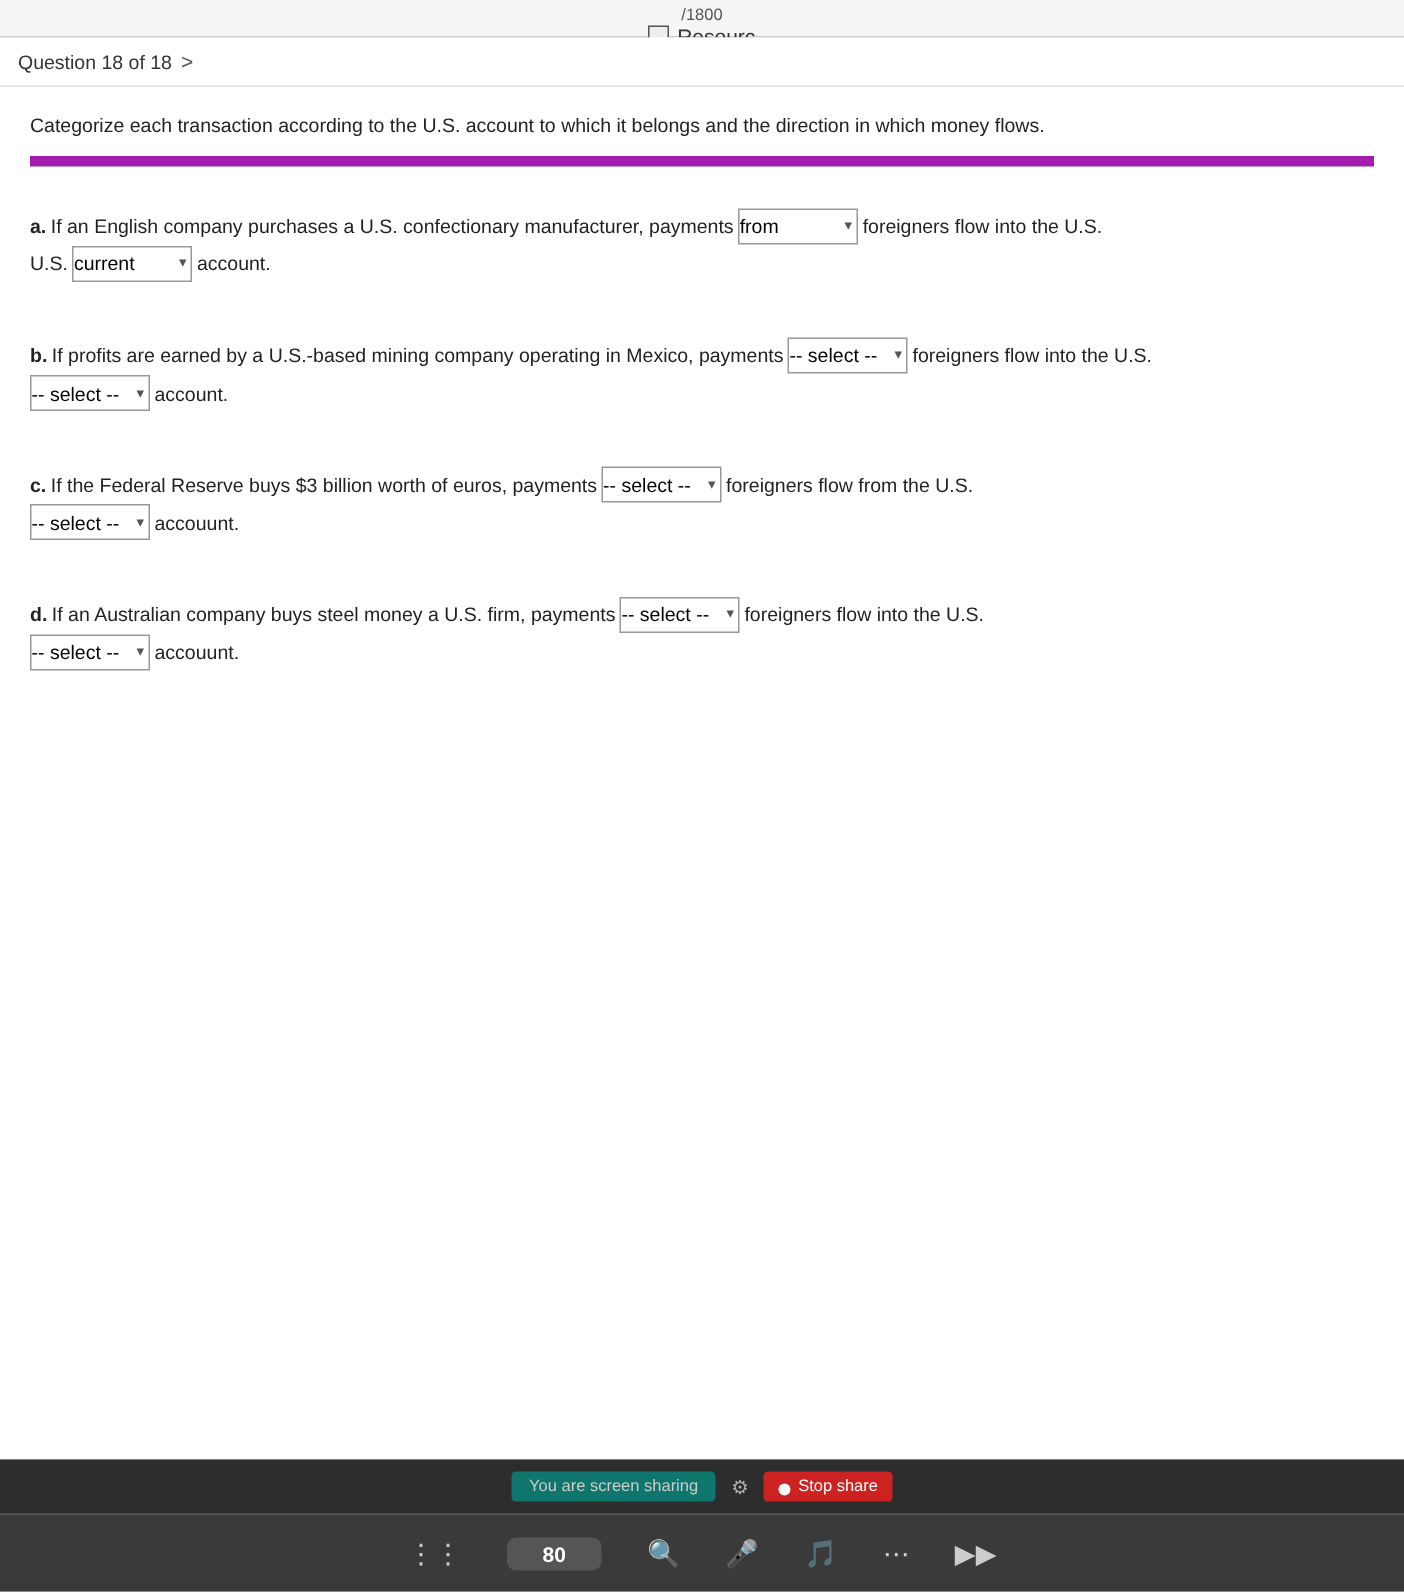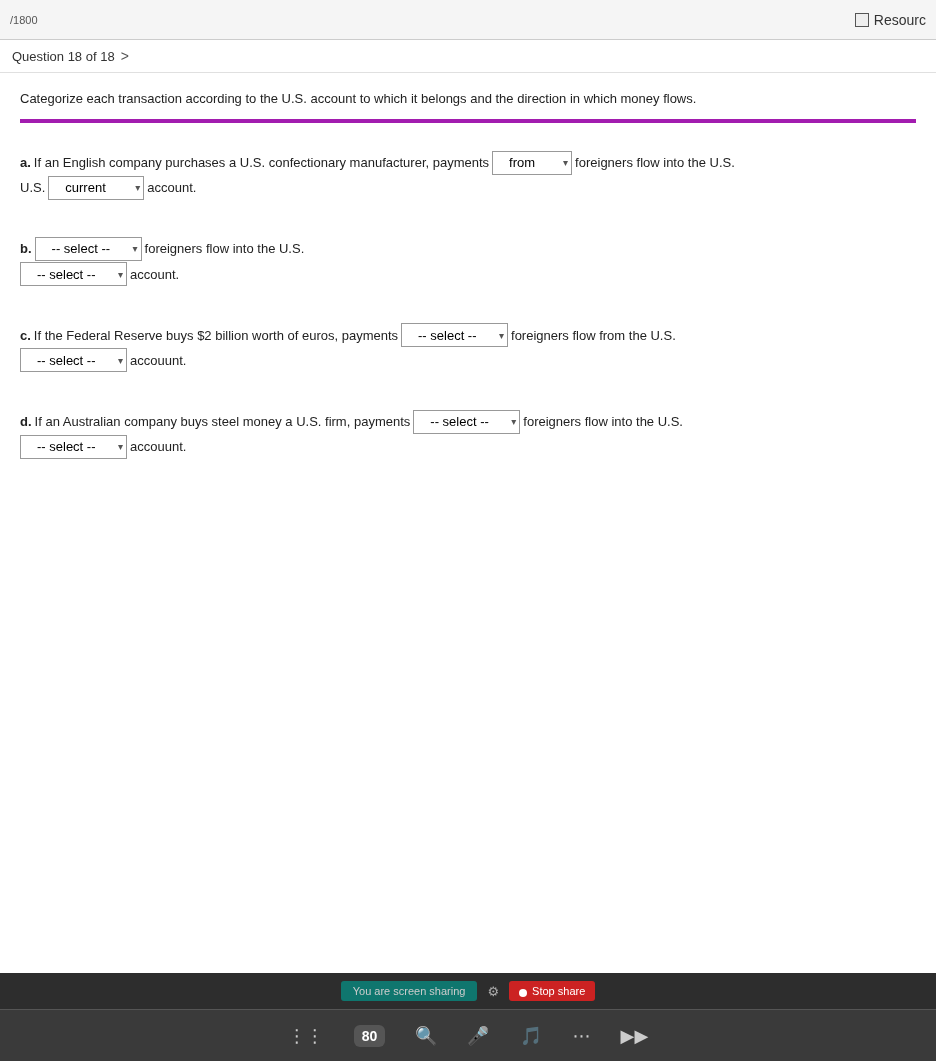--- a/index.html
+++ b/index.html
@@ -12,21 +12,22 @@
       flex-direction: column;
     }
 
     .top-bar {
       background: #f5f5f5;
       border-bottom: 1px solid #ccc;
       padding: 4px 10px;
       display: flex;
       align-items: center;
       justify-content: space-between;
-      height: 40px;
+      height: 25px;
+      flex-direction: column;
     }
 
     .top-bar-left {
       font-size: 11px;
       color: #555;
     }
 
     .top-bar-right {
       font-size: 14px;
       color: #333;
@@ -57,34 +58,34 @@
       flex: 1;
       padding: 16px 20px 30px 20px;
       border-top: none;
     }
 
     .instructions {
       font-size: 13px;
       color: #222;
       margin-bottom: 28px;
       line-height: 1.5;
-      border-bottom: 4px solid #a21caf;
+      border-bottom: 7px solid #a21caf;
       padding-bottom: 10px;
     }
 
     .question-block {
       margin-bottom: 36px;
     }
 
     .dropdown-inline {
       display: inline-flex;
       align-items: center;
       border: 1px solid #999;
       background: white;
-      padding: 1px 16px;
+      padding: 1px 0;
       font-size: 13px;
       cursor: pointer;
       min-width: 80px;
       height: 24px;
       position: relative;
     }
 
     .dropdown-inline select {
       border: none;
       background: transparent;
@@ -160,21 +161,21 @@
 
     .taskbar-icon {
       color: #ccc;
       font-size: 18px;
       cursor: pointer;
     }
 
     .taskbar-icon.active {
       background: #555;
       border-radius: 6px;
-      padding: 3px 8px;
+      padding: 3px 24px;
     }
 
     .white-panel {
       background: white;
       flex: 1;
       display: flex;
       flex-direction: column;
     }
 
     .question-row {
@@ -230,20 +231,21 @@
             <option value="financial">financial</option>
           </select>
         </div>
         <span>account.</span>
       </div>
     </div>
 
     <div class="question-block">
       <div class="question-row">
         <span class="question-label">b.</span>
+        <span>If profits are earned by a U.S.-based mining company operating in Mexico, payments</span>
         <div class="dropdown-inline">
           <select>
             <option value="">-- select --</option>
             <option value="from">from</option>
             <option value="to">to</option>
           </select>
         </div>
         <span>foreigners flow into the U.S.</span>
       </div>
       <div class="question-row">
@@ -255,21 +257,21 @@
             <option value="financial">financial</option>
           </select>
         </div>
         <span>account.</span>
       </div>
     </div>
 
     <div class="question-block">
       <div class="question-row">
         <span class="question-label">c.</span>
-        <span>If the Federal Reserve buys $2 billion worth of euros, payments</span>
+        <span>If the Federal Reserve buys $3 billion worth of euros, payments</span>
         <div class="dropdown-inline">
           <select>
             <option value="">-- select --</option>
             <option value="from">from</option>
             <option value="to">to</option>
           </select>
         </div>
         <span>foreigners flow from the U.S.</span>
       </div>
       <div class="question-row">

